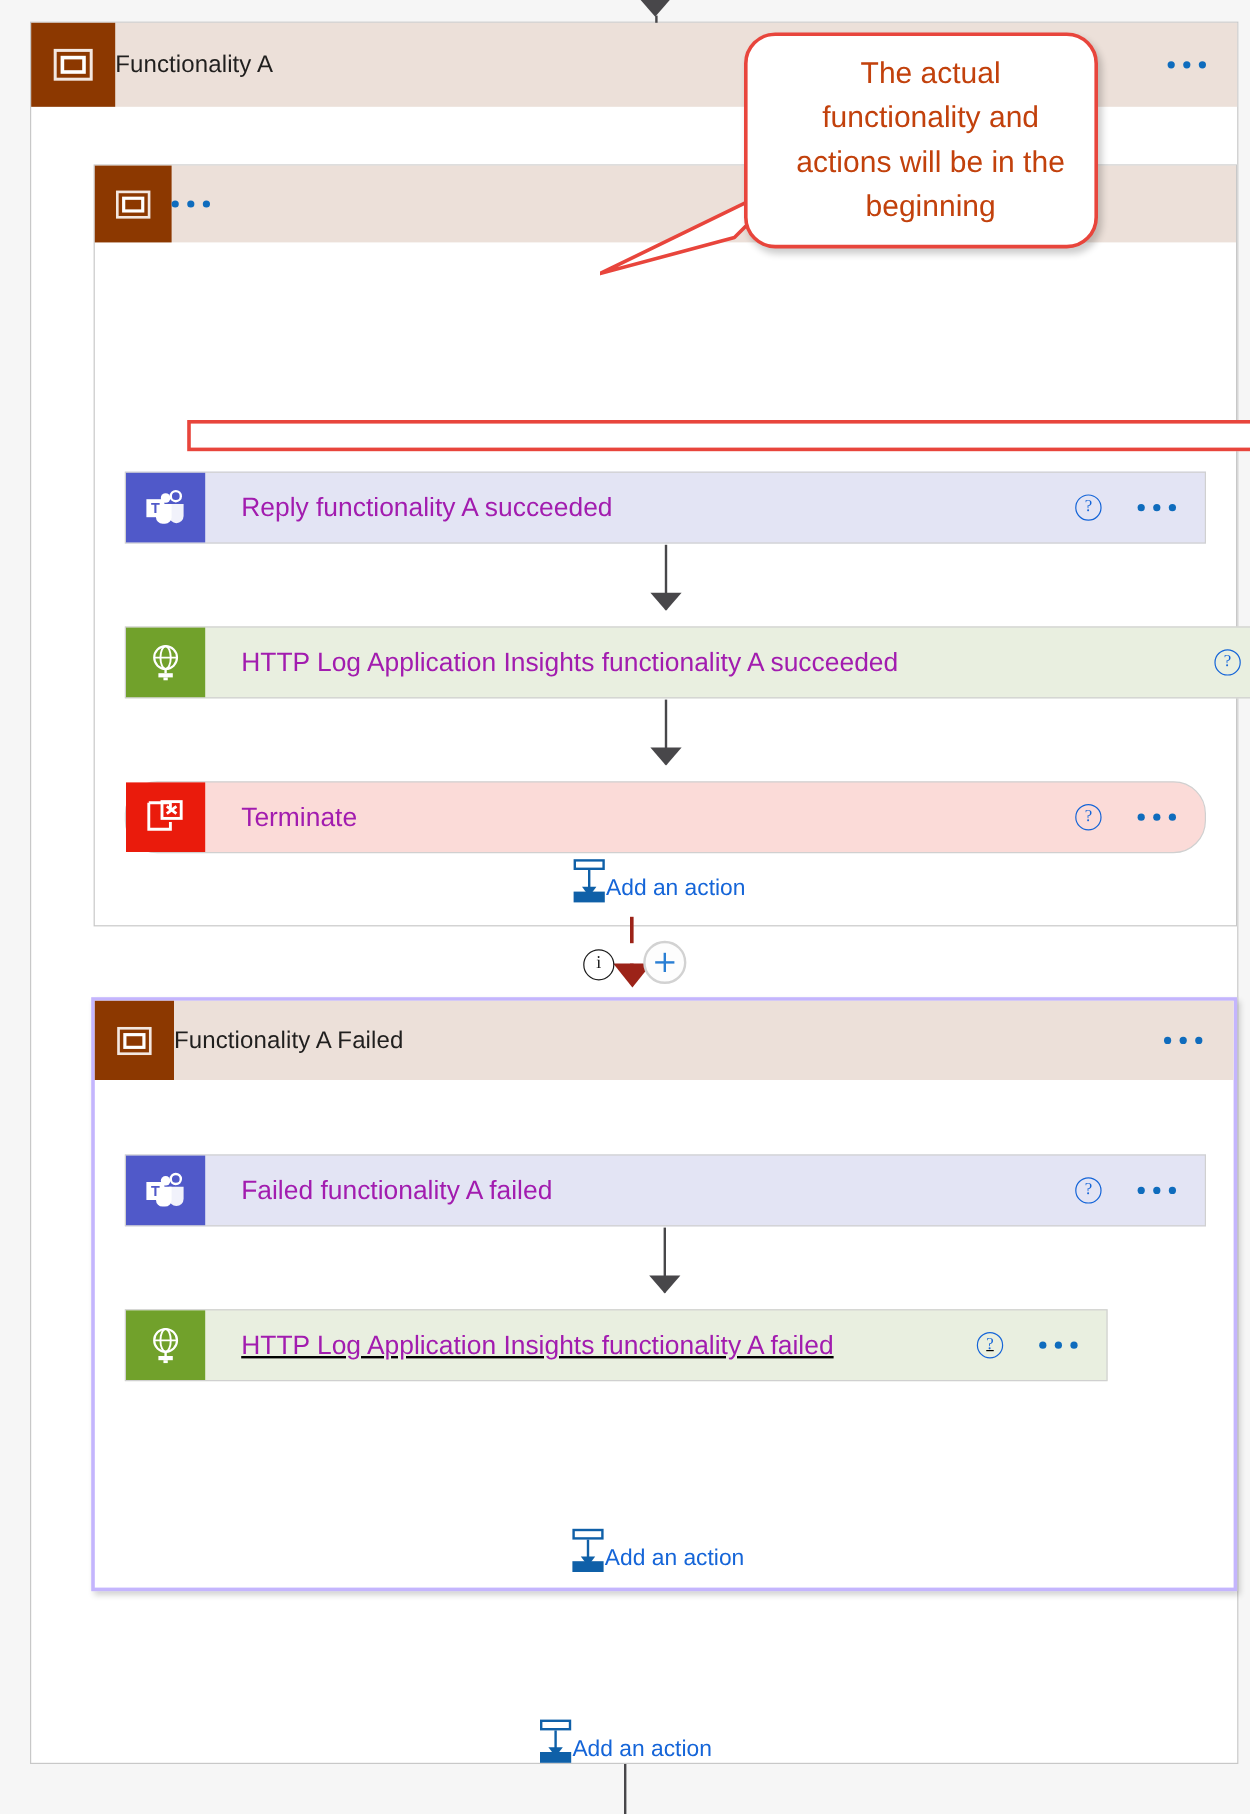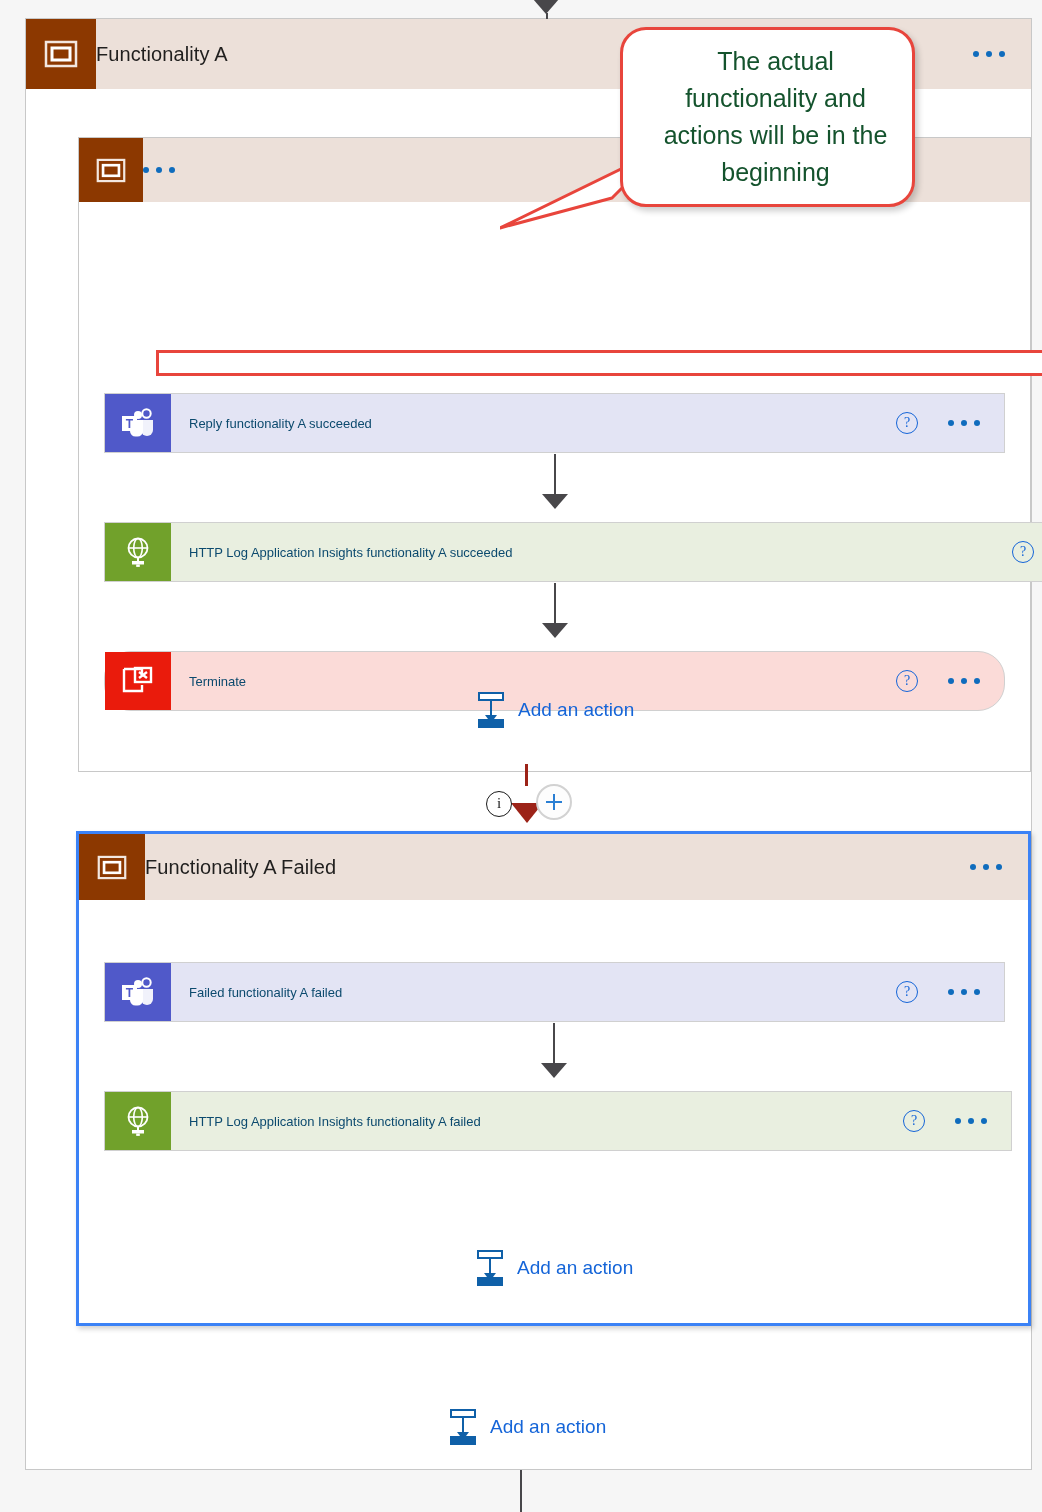--- a/index.html
+++ b/index.html
@@ -21,21 +21,21 @@
   .scope-inner {
     position: absolute;
     left: 52px; top: 118px; width: 953px; height: 635px;
     background: #ffffff;
     border: 1px solid #c8c8c8;
   }
   .scope-failed {
     position: absolute;
     left: 50px; top: 812px; width: 955px; height: 495px;
     background: #ffffff;
-    border: 3px solid #3b82f6;
+    border: 3px solid #c4b5fd;
     box-shadow: 2px 3px 5px rgba(0,0,0,0.18);
   }
 
   
   .scope-head {
     position: absolute; left: 0; top: 0;
     display: flex; align-items: center;
     background: #ece0d9;
     height: 64px; width: 100%;
   }
@@ -76,23 +76,23 @@
     height: 60px;
     border: 1px solid #d0d0d0;
   }
   .card-icon {
     width: 66px; height: 100%;
     flex: 0 0 auto;
     display: flex; align-items: center; justify-content: center;
   }
   .card-label {
     flex: 1 1 auto;
-    font-size: 13px;
-    color: #0c4a6e;
-    padding-left: 18px;
+    font-size: 22px;
+    color: #a21caf;
+    padding-left: 30px;
     white-space: nowrap;
   }
   .card-right {
     flex: 0 0 auto;
     display: flex; align-items: center; gap: 30px;
     padding-right: 24px;
   }
   .help-ico {
     width: 22px; height: 22px; border-radius: 50%;
     border: 1.6px solid #1565d8;
@@ -114,22 +114,23 @@
   .arrowhead {
     position: absolute; width: 0; height: 0;
     border-left: 13px solid transparent;
     border-right: 13px solid transparent;
     border-top: 15px solid #48474a;
   }
 
   
   .add-action {
     position: absolute;
-    display: flex; align-items: center; gap: 13px;
+    display: flex; align-items: flex-end; 
     cursor: pointer;
+    margin-top: 24px;
   }
   .add-ico { position: relative; width: 28px; height: 36px; flex: 0 0 auto; }
   .add-ico .bar-top {
     position: absolute; left: 1px; top: 0; width: 26px; height: 9px;
     border: 2px solid #0f60a8; background: #fff;
   }
   .add-ico .stem {
     position: absolute; left: 13px; top: 9px; width: 2px; height: 17px;
     background: #0f60a8;
   }
@@ -157,21 +158,21 @@
     position: absolute;
     left: 620px; top: 27px; width: 295px; height: 180px;
     background: #ffffff;
     border: 3px solid #e8453c;
     border-radius: 26px;
     display: flex; align-items: center; justify-content: center;
     box-shadow: 3px 4px 6px rgba(0,0,0,0.2);
     z-index: 40;
   }
   .callout-text {
-    color: #14532d;
+    color: #c2410c;
     font-size: 25px;
     line-height: 37px;
     text-align: center;
     padding: 0 14px;
     margin-left: 16px;
   }
   .callout-tail { position: absolute; left: 500px; top: 150px; z-index: 39; }
 
   
   .plus-btn {
@@ -374,21 +375,21 @@
               <i></i>
               <i></i>
               <i></i>
             </div>
         </div>
       </div>
 
       <div class="conn" style="left:474px; top:189px; height:54px;"></div>
       <div class="arrowhead" style="left:462px; top:229px;"></div>
 
-      <div class="card http" style="left:25px; top:257px; width:908px;">
+      <div class="card http" style="left:25px; top:257px; width:819px;text-decoration:underline;">
         <div class="card-icon">
           <svg width="34" height="34" viewBox="0 0 34 34" aria-hidden="true">
             <circle cx="17" cy="13" r="9.5" fill="none" stroke="#ffffff" stroke-width="1.8"></circle>
             <ellipse cx="17" cy="13" rx="4.3" ry="9.5" fill="none" stroke="#ffffff" stroke-width="1.6"></ellipse>
             <line x1="7.5" y1="13" x2="26.5" y2="13" stroke="#ffffff" stroke-width="1.6"></line>
             <line x1="17" y1="22.5" x2="17" y2="26" stroke="#ffffff" stroke-width="2"></line>
             <rect x="11" y="26" width="12" height="3.5" fill="#ffffff"></rect>
             <rect x="15.2" y="29.5" width="3.6" height="2.4" fill="#ffffff"></rect>
           </svg>
         </div>

